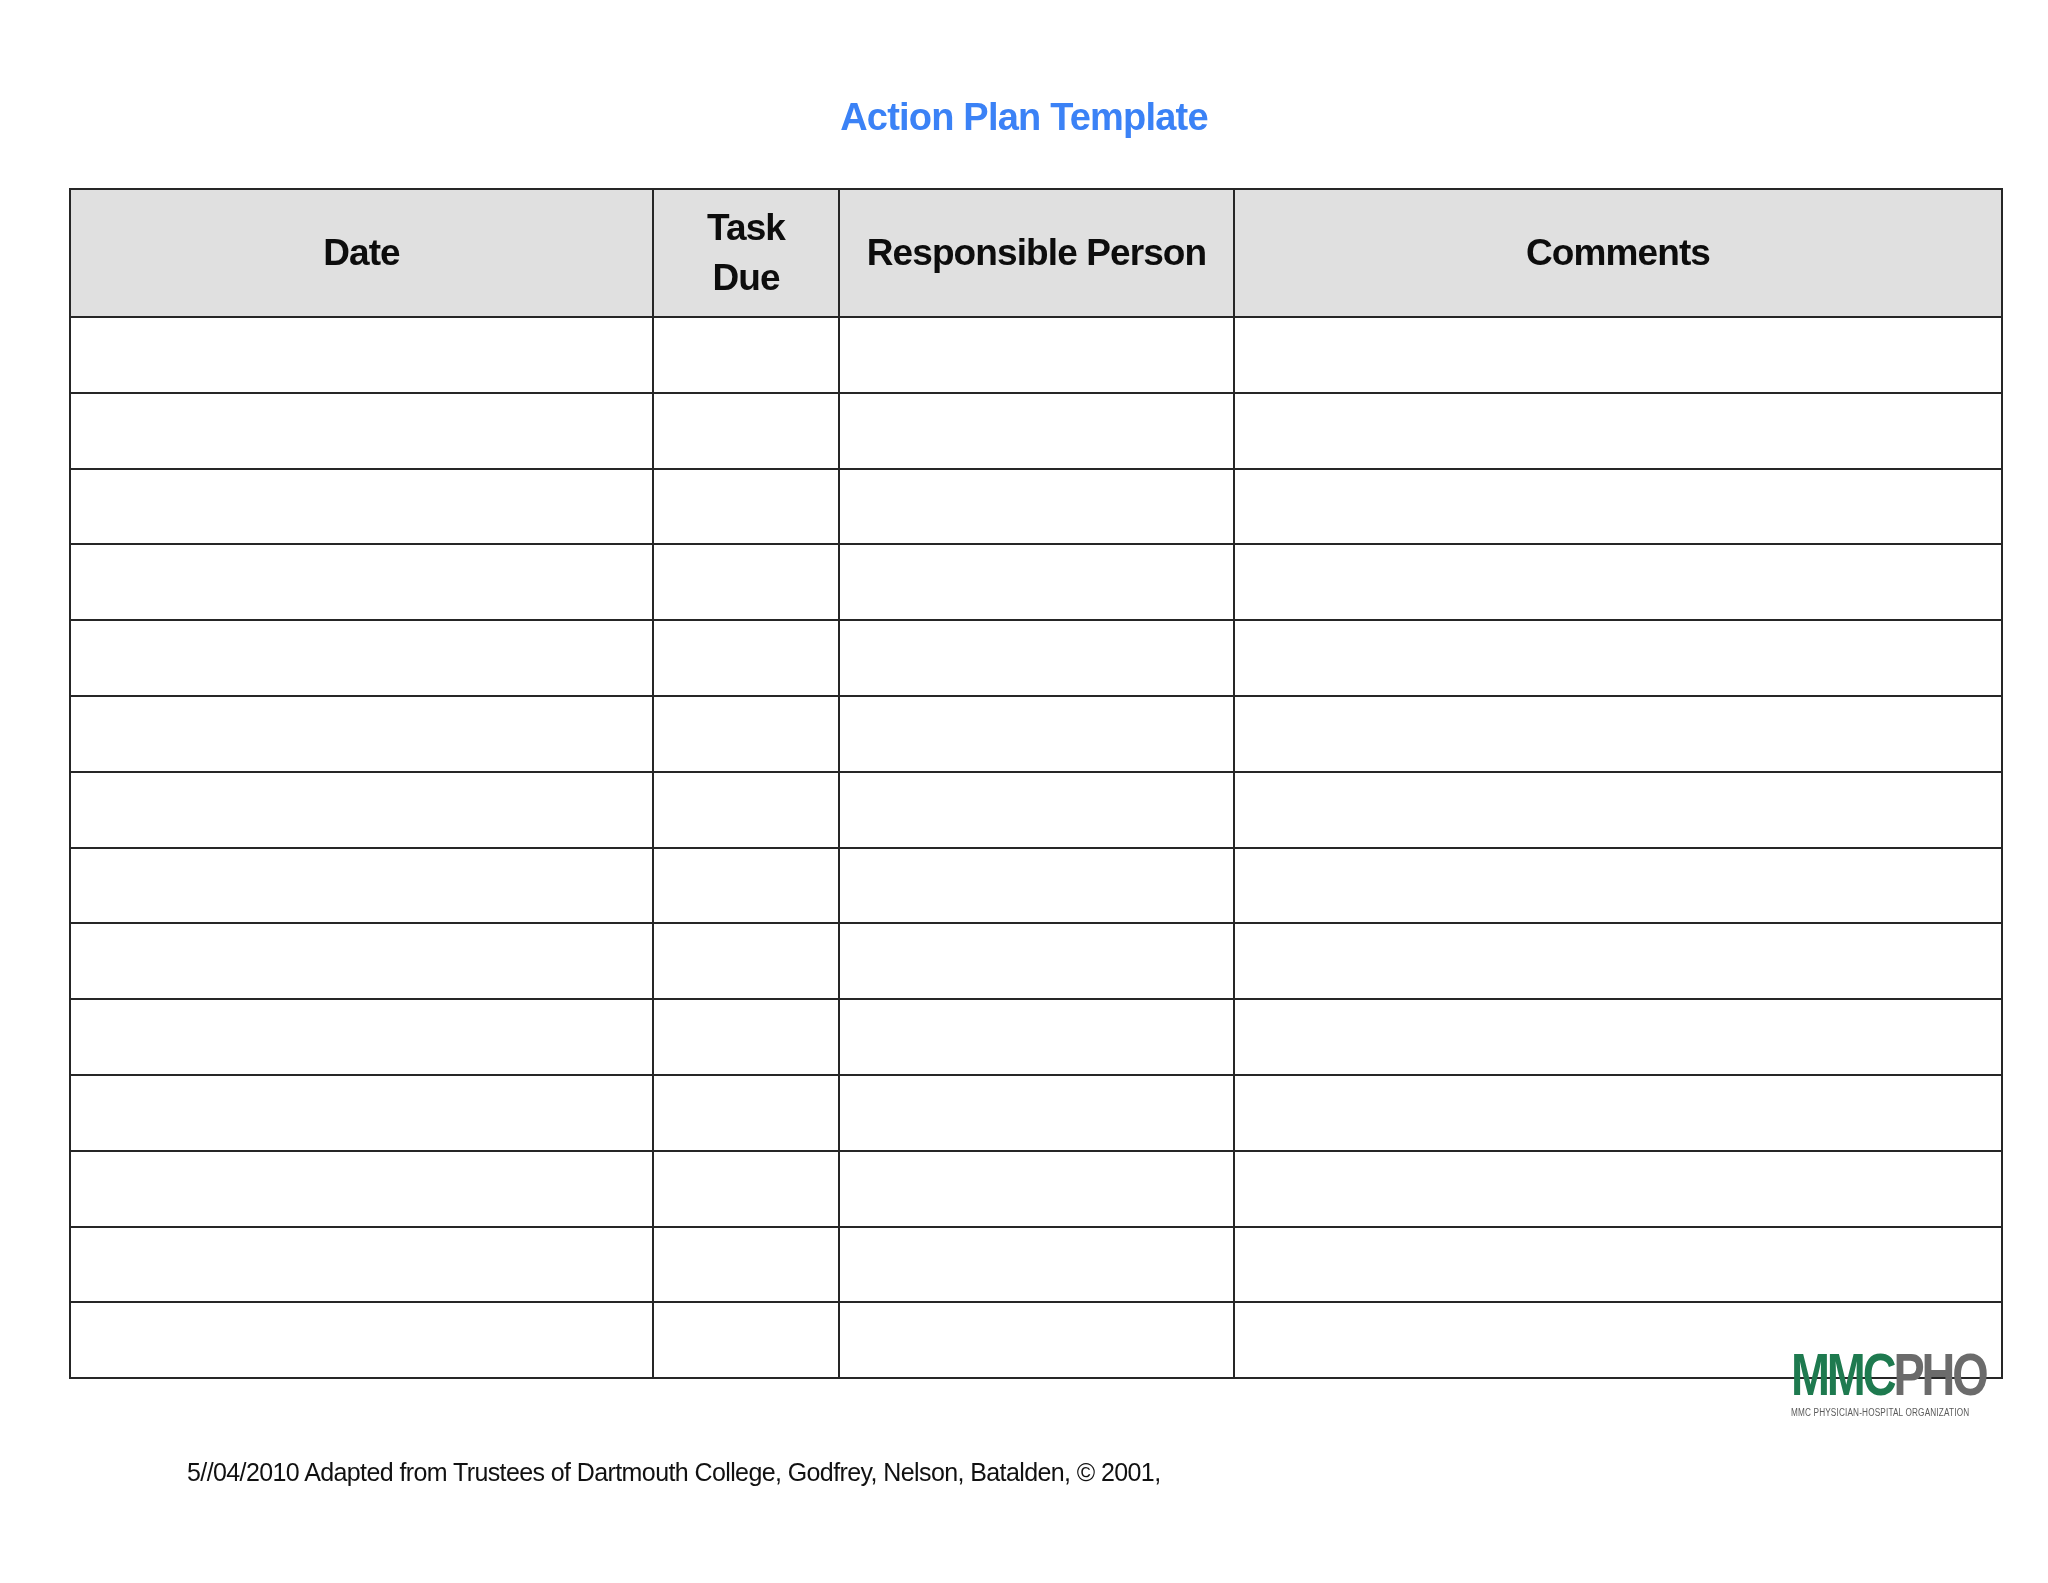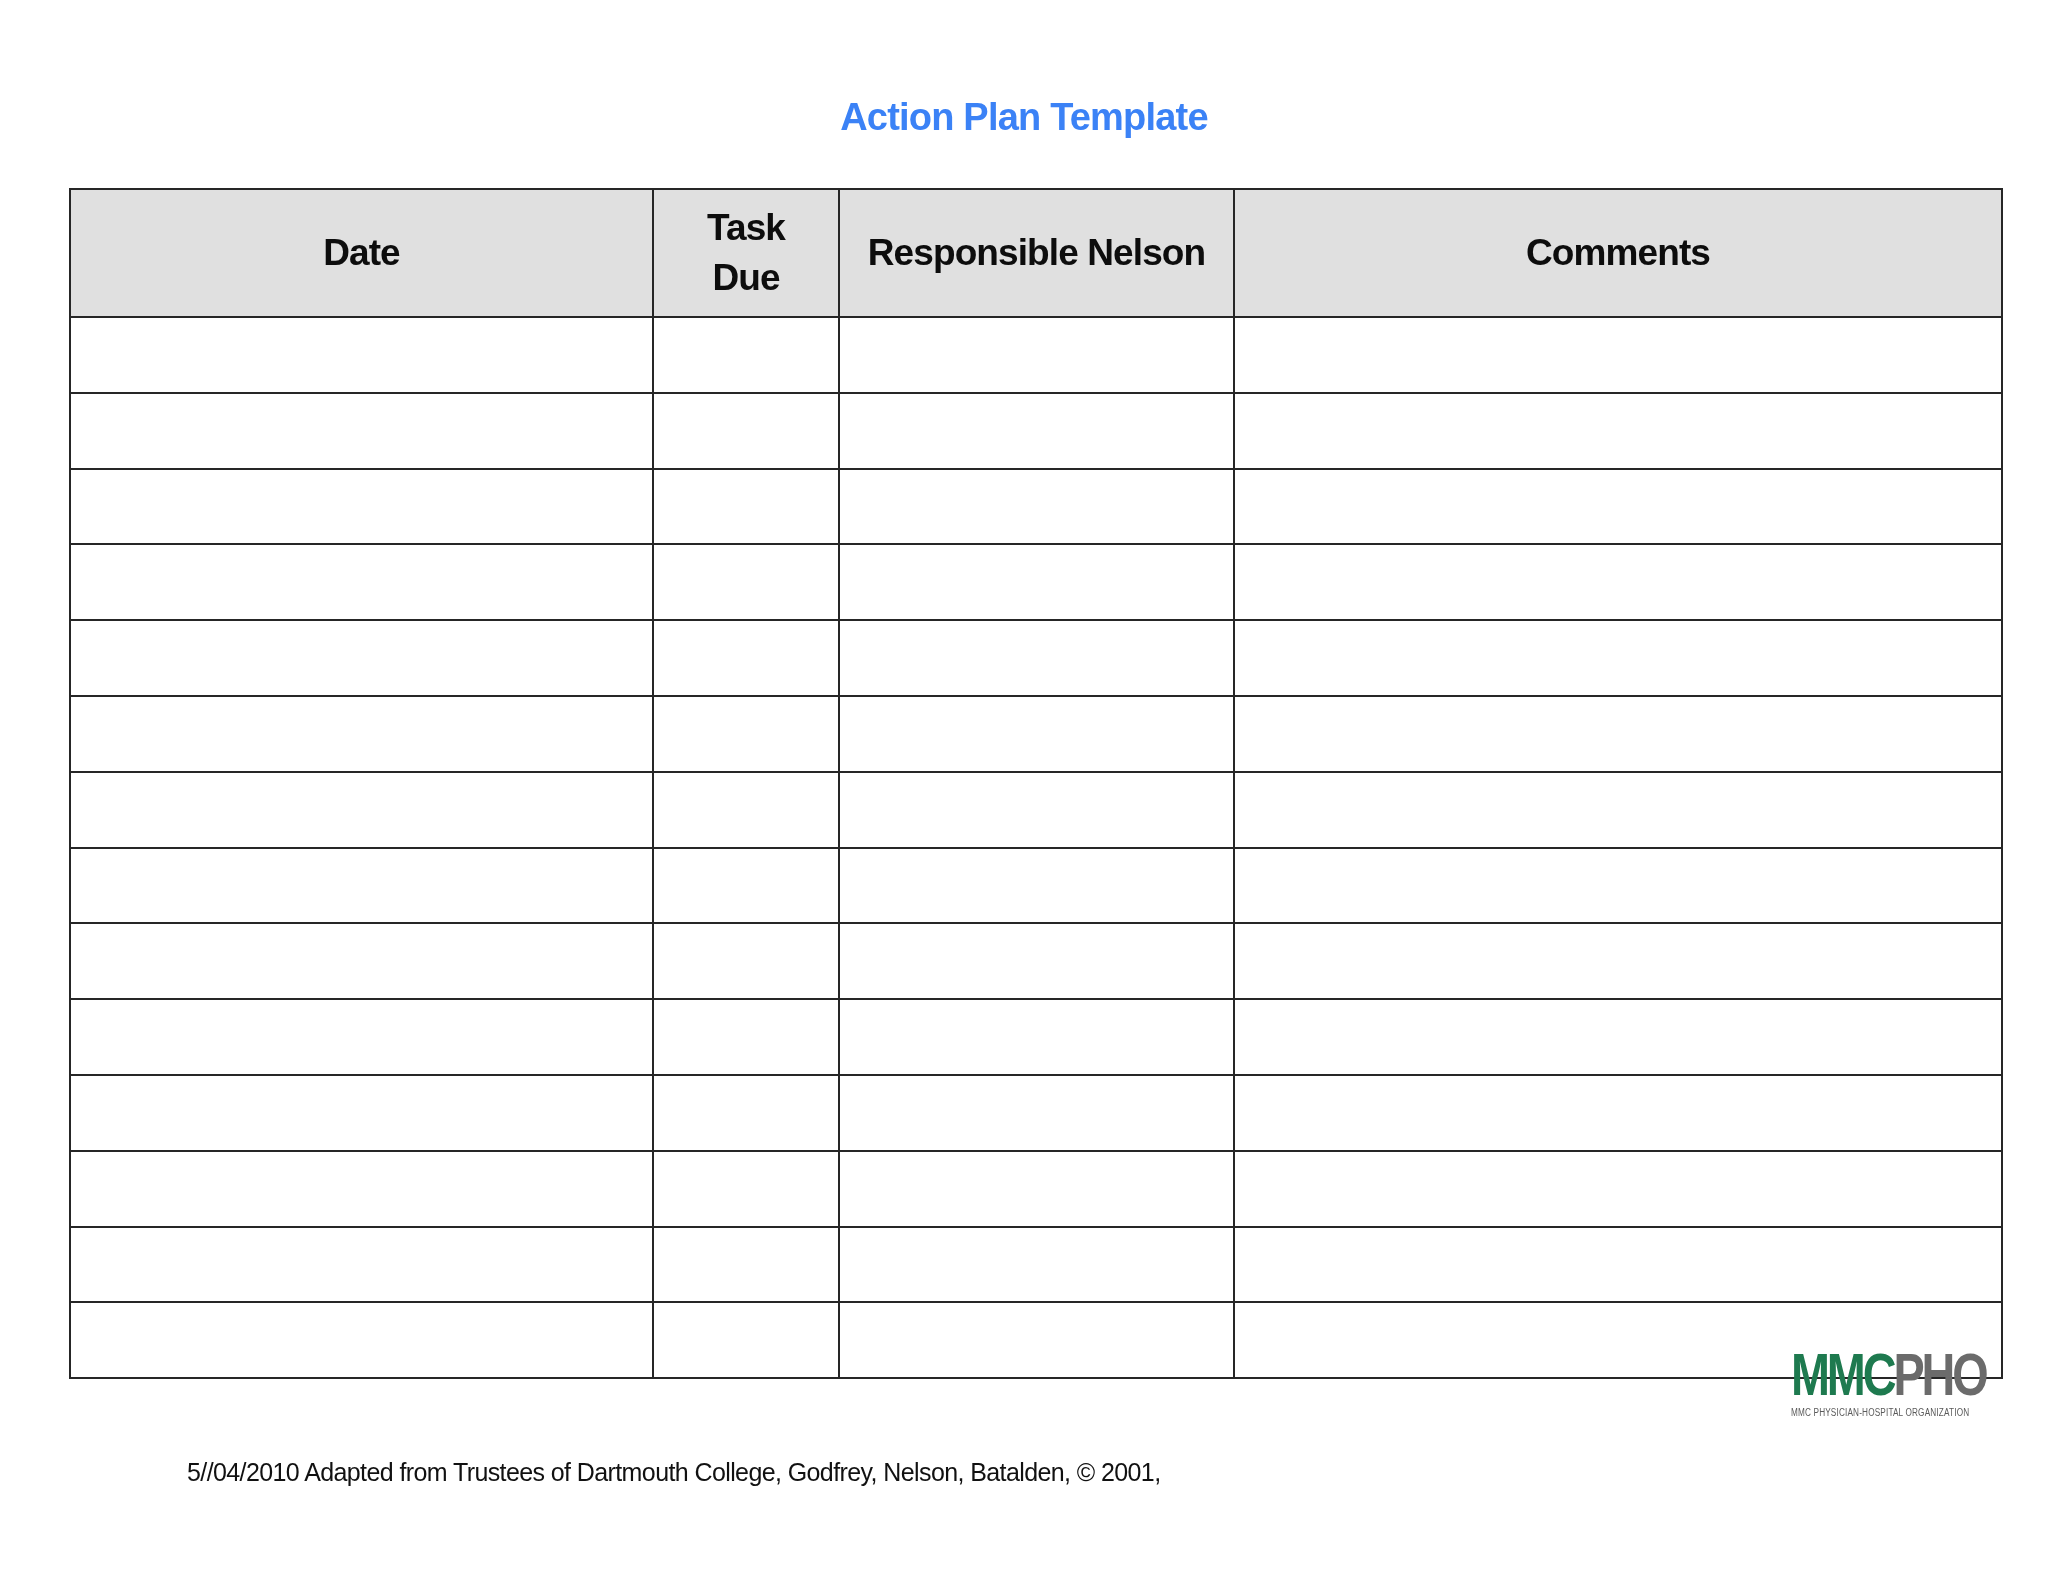--- a/index.html
+++ b/index.html
@@ -57,21 +57,21 @@
     <col style="width:395px">
     <col style="width:768px">
   </colgroup>
   <thead>
     <tr>
       <th>Date</th>
       <th>
         <span>Task</span><br>
         <span>Due</span>
       </th>
-      <th>Responsible Nelson</th>
+      <th>Responsible Person</th>
       <th>Comments</th>
     </tr>
   </thead>
   <tbody id="plan-body">
       <tr>
         <td></td>
         <td></td>
         <td></td>
         <td></td>
       </tr>

